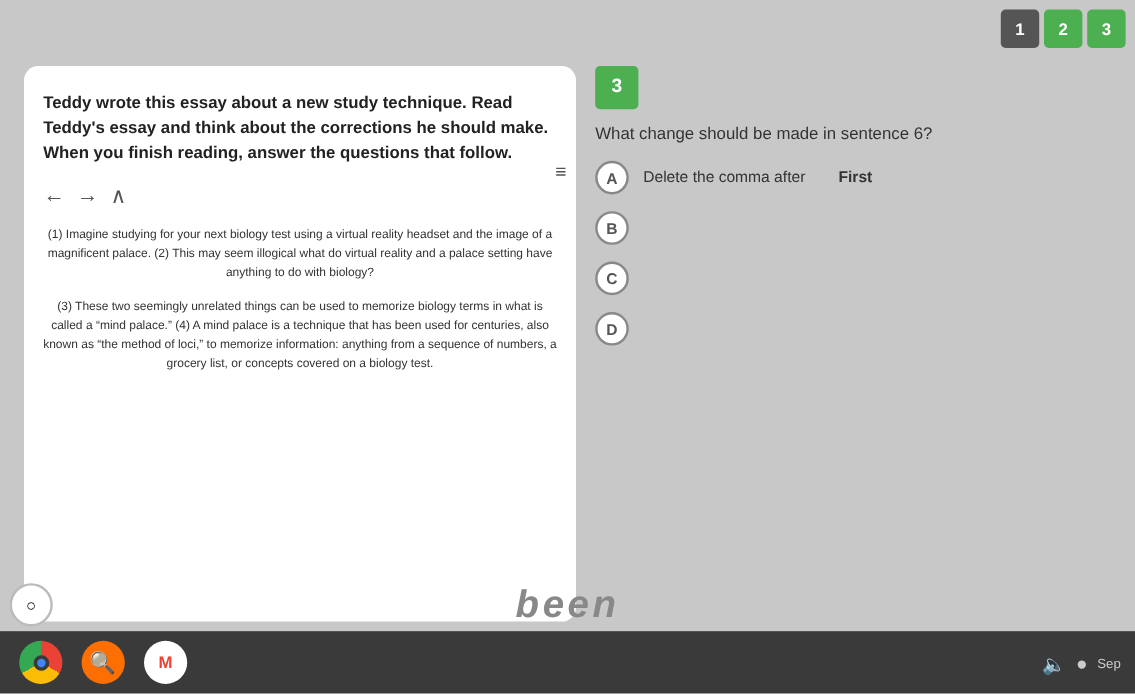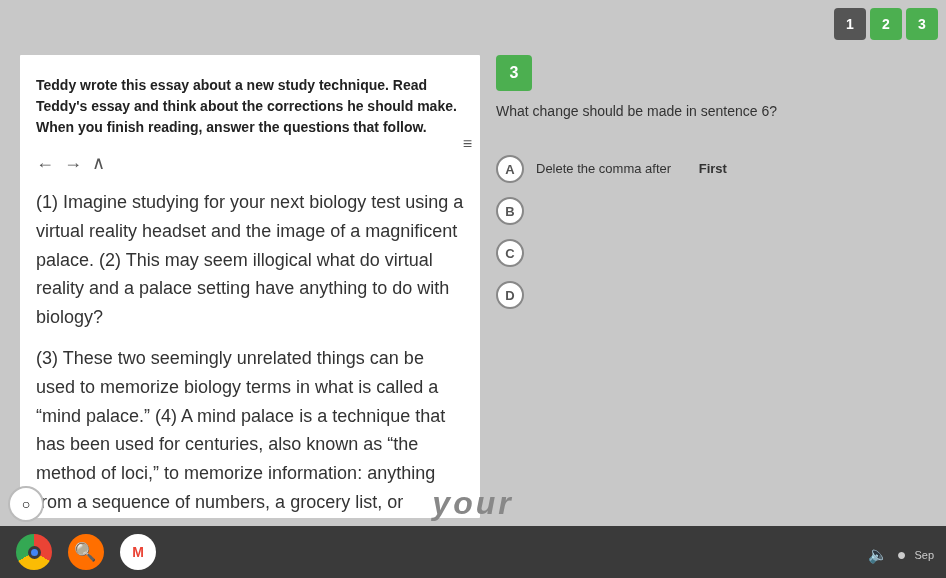--- a/index.html
+++ b/index.html
@@ -46,21 +46,21 @@
       left: 20px;
       right: 20px;
       bottom: 60px;
       display: flex;
       gap: 16px;
     }
 
     
     .left-panel {
       background: white;
-      border-radius: 1px;
+      border-radius: 12px;
       padding: 20px 16px;
       flex: 0 0 460px;
       position: relative;
       overflow: hidden;
     }
 
     .instructions {
       font-weight: bold;
       font-size: 14px;
       color: #222;
@@ -83,23 +83,24 @@
     .collapse-btn {
       position: absolute;
       right: 8px;
       top: 80px;
       font-size: 16px;
       cursor: pointer;
       color: #555;
     }
 
     .essay-text {
-      font-size: 18px;
+      font-size: 10px;
       color: #333;
       line-height: 1.6;
+      text-align: center;
     }
 
     .essay-text p {
       margin-bottom: 12px;
     }
 
     
     .right-panel {
       flex: 1;
       display: flex;
@@ -117,21 +118,21 @@
       border-radius: 4px;
       display: flex;
       align-items: center;
       justify-content: center;
       margin-bottom: 12px;
     }
 
     .question-text {
       font-size: 14px;
       color: #333;
-      margin-bottom: 36px;
+      margin-bottom: 15px;
     }
 
     .answer-options {
       display: flex;
       flex-direction: column;
       gap: 14px;
     }
 
     .answer-option {
       display: flex;
@@ -306,14 +307,14 @@
   </div>
 
   <div class="system-tray">
     <span class="tray-icon">🔈</span>
     <span class="tray-icon">●</span>
     <span class="tray-text">Sep</span>
   </div>
 </div>
 
 <div style="position:absolute;bottom:56px;left:50%;transform:translateX(-50%);">
-  <span style="font-size:32px;font-style:italic;font-weight:bold;color:#888;letter-spacing:3px;">your</span>
+  <span style="font-size:32px;font-style:italic;font-weight:bold;color:#888;letter-spacing:3px;">been</span>
 </div>
 
 </body></html>

